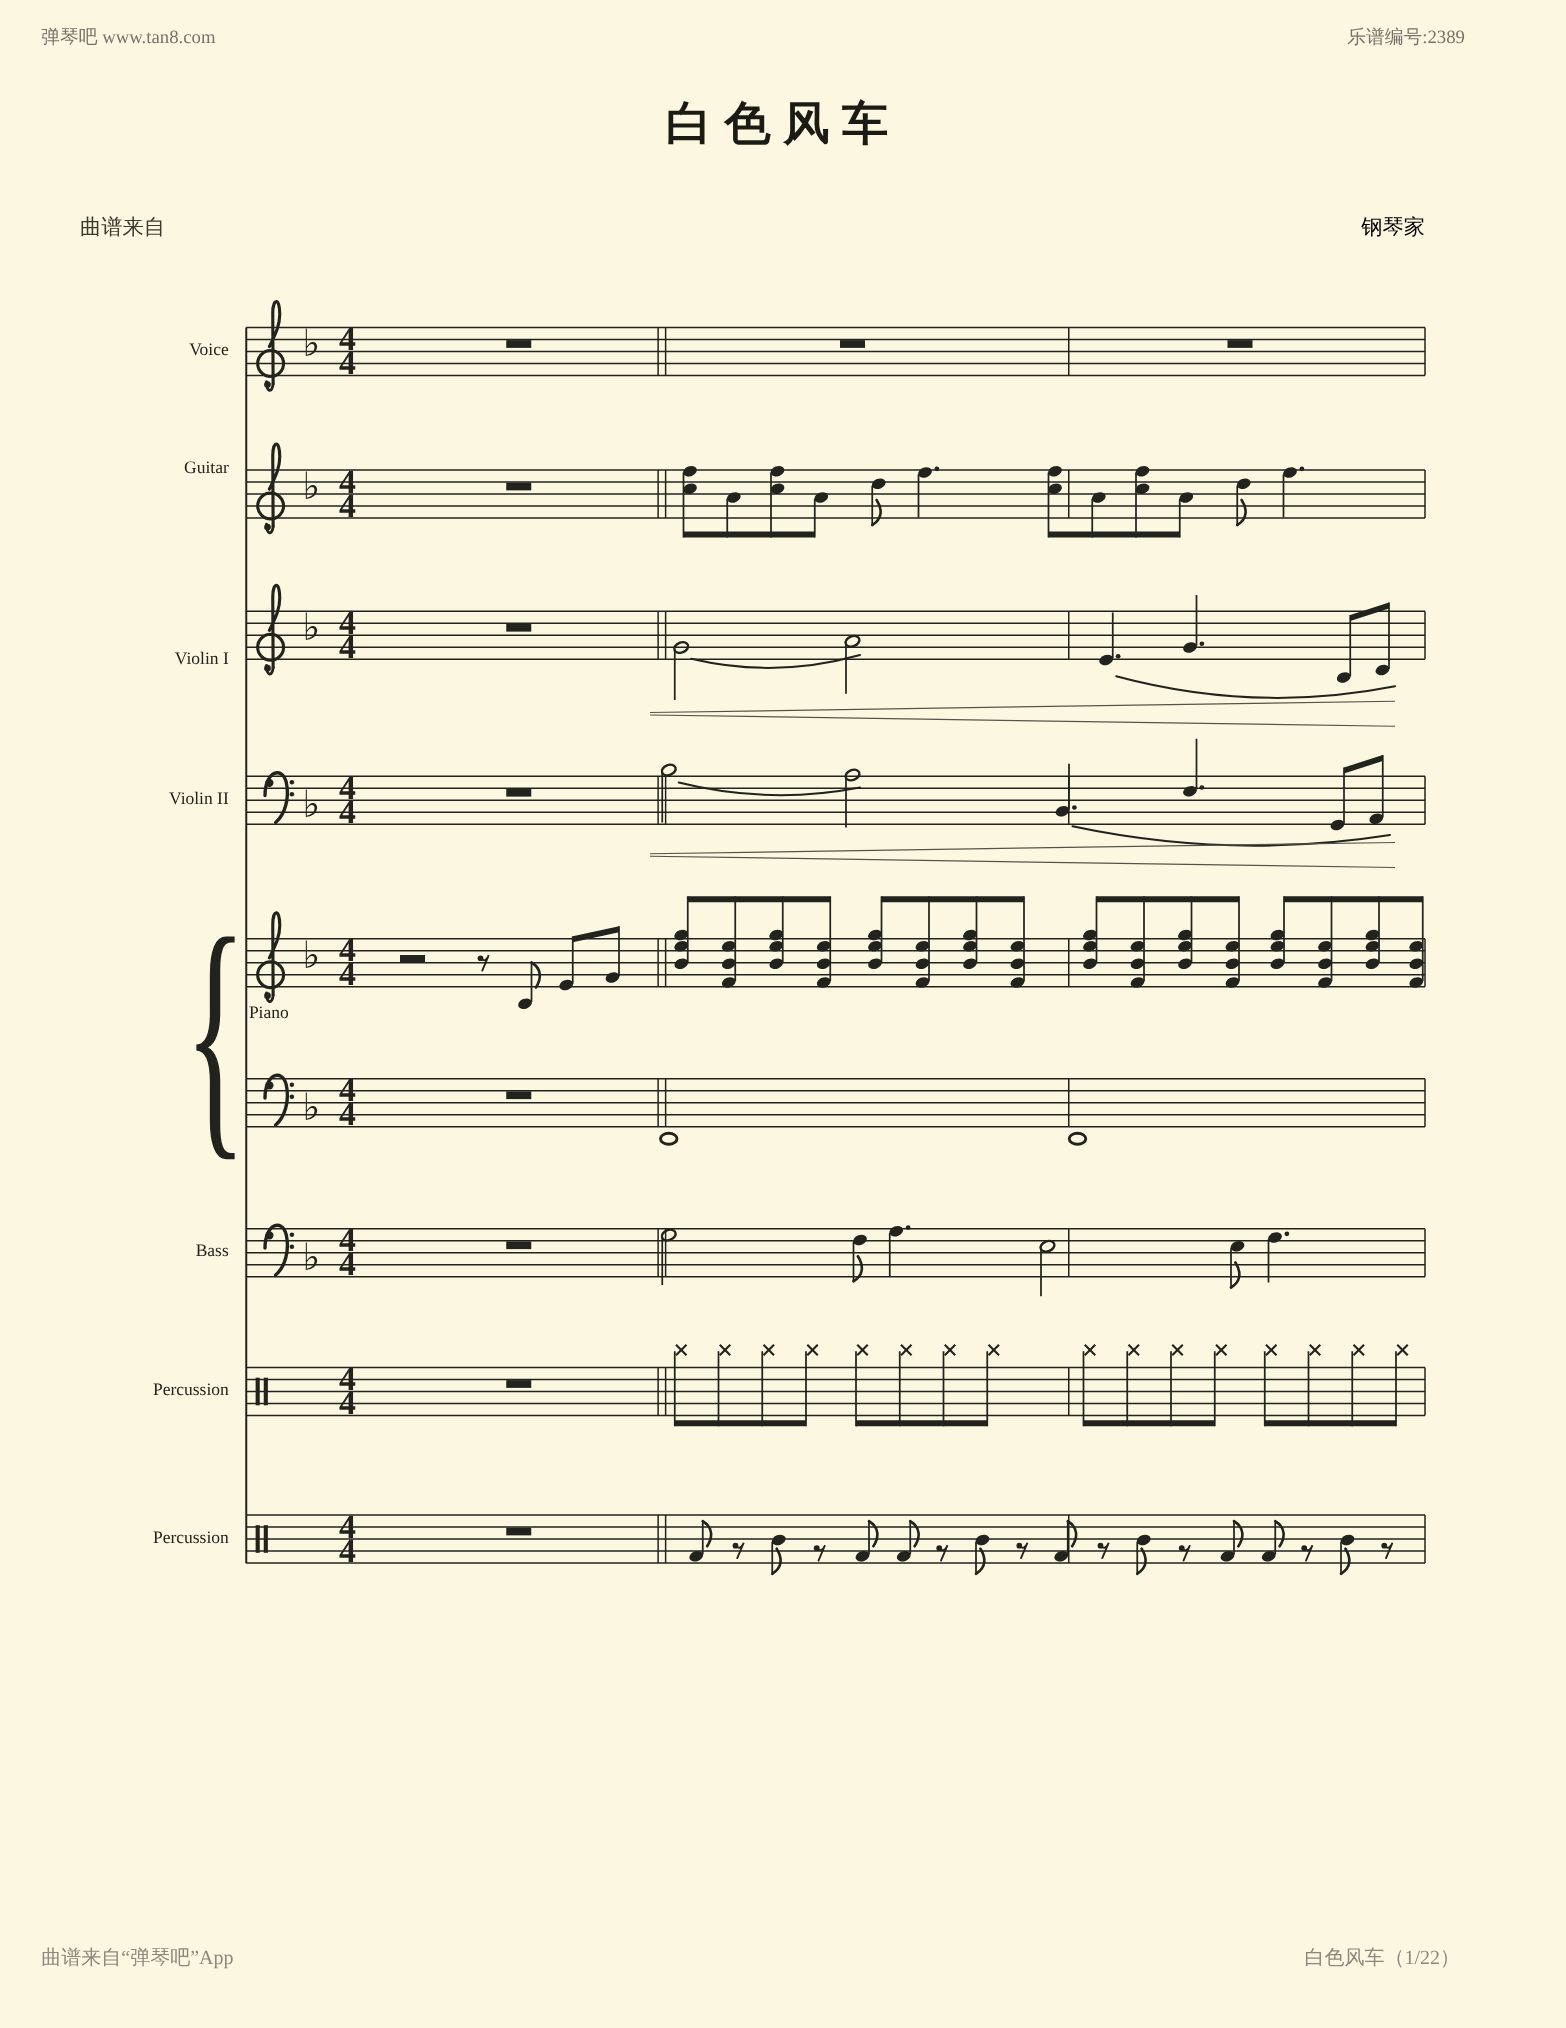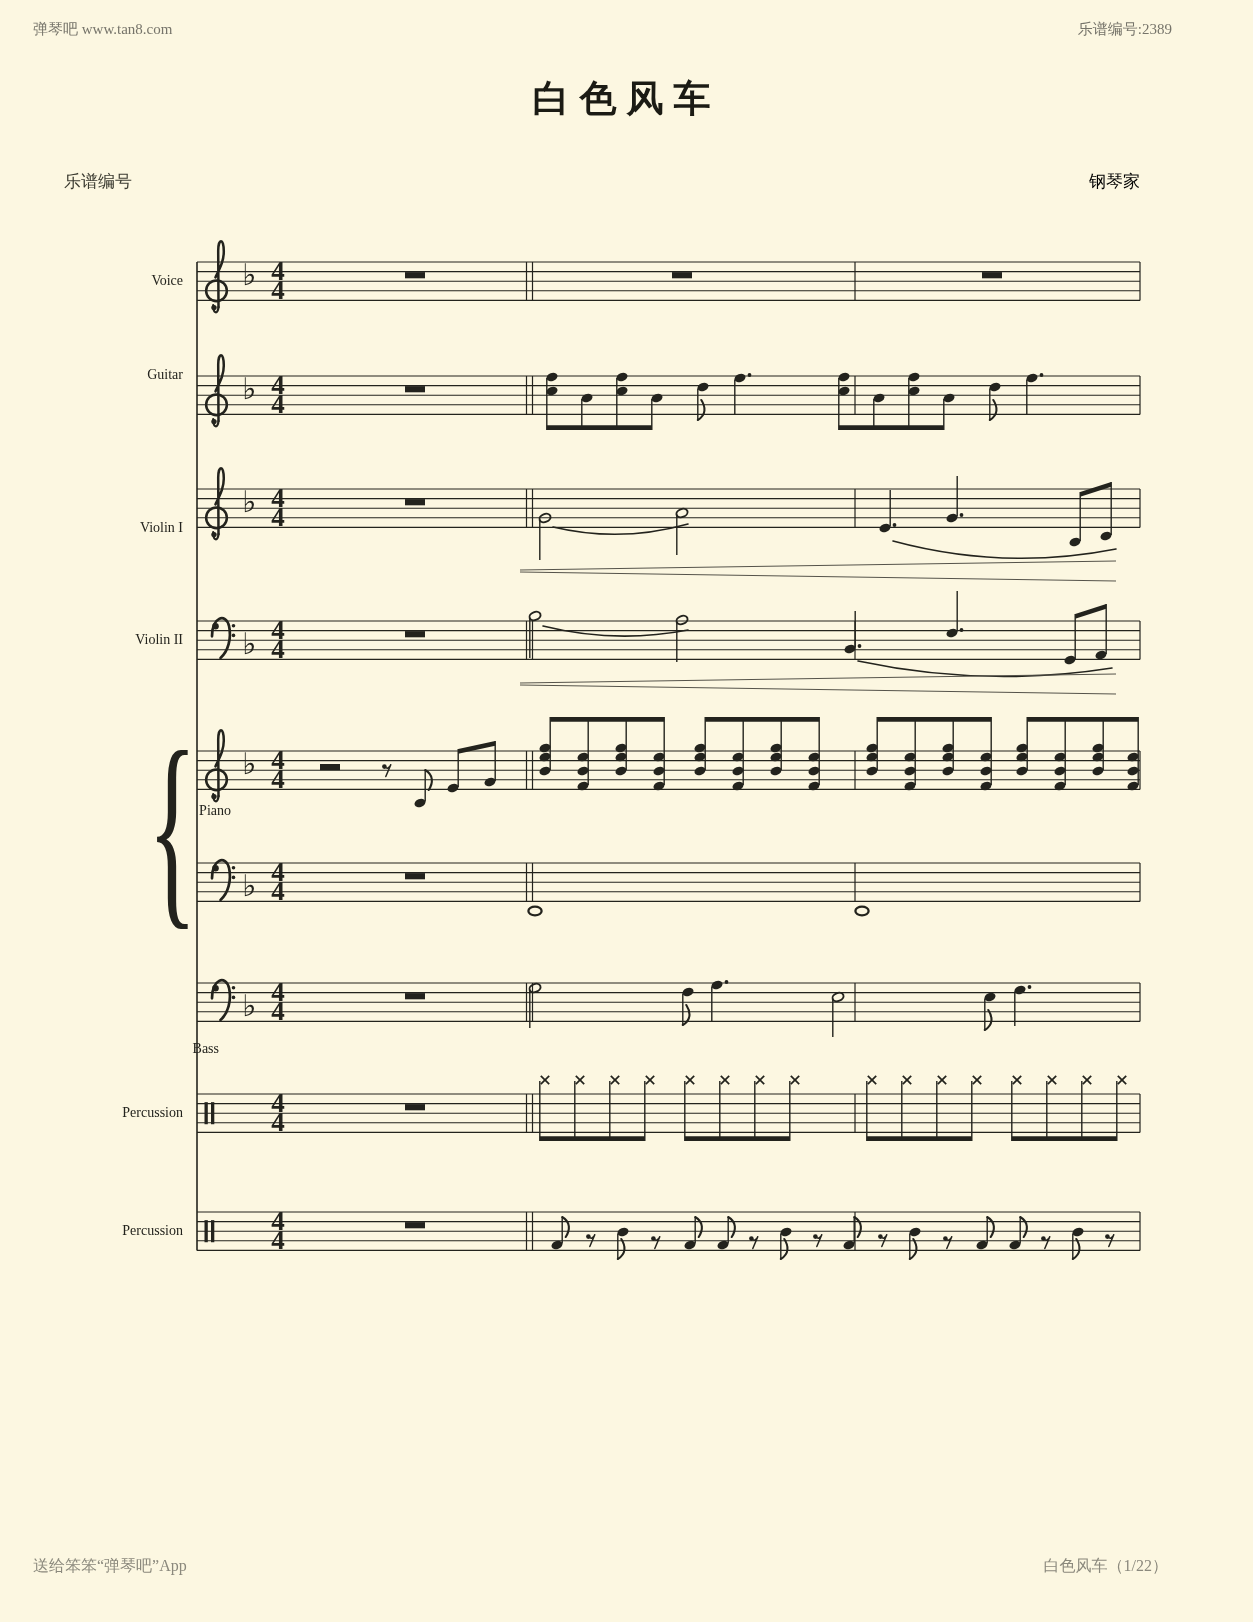--- a/index.html
+++ b/index.html
@@ -25,21 +25,21 @@
   .composer{right:113px;top:170px;font-size:17px;color:#000000;}
   .staff-label{
     left:0;width:183px;text-align:right;
     font-size:14px;color:#23231d;line-height:22px;
   }
   .lbl-voice{top:270px;}
   .lbl-guitar{top:364px;}
   .lbl-violin1{top:517px;}
   .lbl-violin2{top:629px;}
   .lbl-piano{top:800px;margin-left:48px;}
-  .lbl-bass{top:1038px;margin-left:36px;}
+  .lbl-bass{top:991px;}
   .lbl-perc1{top:1102px;}
   .lbl-perc2{top:1220px;}
   .ftr{font-size:16px;color:#8b897d;top:1556px;}
   .ftr-left{left:33px;}
   .ftr-right{right:85px;text-align:right;}
 </style>
 </head>
 <body>
 
 <div class="page">
@@ -471,27 +471,27 @@
       <line x1="1072.8" y1="1233.5" x2="1072.8" y2="1259" stroke="#23231d" stroke-width="1.4"></line>
       <path d="M 1072.8 1259 C 1081.3 1254 1080.8 1246 1076.3 1239" stroke="#23231d" stroke-width="2.1" fill="none" stroke-linecap="round"></path>
       <circle cx="1107.4" cy="1236.6" r="2.3" fill="#23231d" stroke="none" stroke-width="1.8"></circle>
       <path d="M 1107.4 1236.6 C 1109.7 1239.2 1112.2 1238.6 1114 1234.2 L 1108.8 1246.5" stroke="#23231d" stroke-width="1.5" fill="none" stroke-linecap="round"></path>
     </svg>
 
   <div class="txt hdr hdr-left">弹琴吧 www.tan8.com</div>
   <div class="txt hdr hdr-right">乐谱编号:2389</div>
 
   <h1 class="txt title">白色风车</h1>
-  <div class="txt dedication">乐谱编号</div>
+  <div class="txt dedication">曲谱来自</div>
   <div class="txt composer">钢琴家</div>
 
   <div class="txt staff-label lbl-voice">Voice</div>
   <div class="txt staff-label lbl-guitar">Guitar</div>
   <div class="txt staff-label lbl-violin1">Violin I</div>
   <div class="txt staff-label lbl-violin2">Violin II</div>
   <div class="txt staff-label lbl-piano">Piano</div>
   <div class="txt staff-label lbl-bass">Bass</div>
   <div class="txt staff-label lbl-perc1">Percussion</div>
   <div class="txt staff-label lbl-perc2">Percussion</div>
 
-  <div class="txt ftr ftr-left">送给笨笨“弹琴吧”App</div>
+  <div class="txt ftr ftr-left">曲谱来自“弹琴吧”App</div>
   <div class="txt ftr ftr-right">白色风车（1/22）</div>
 </div>
 
 </body></html>

